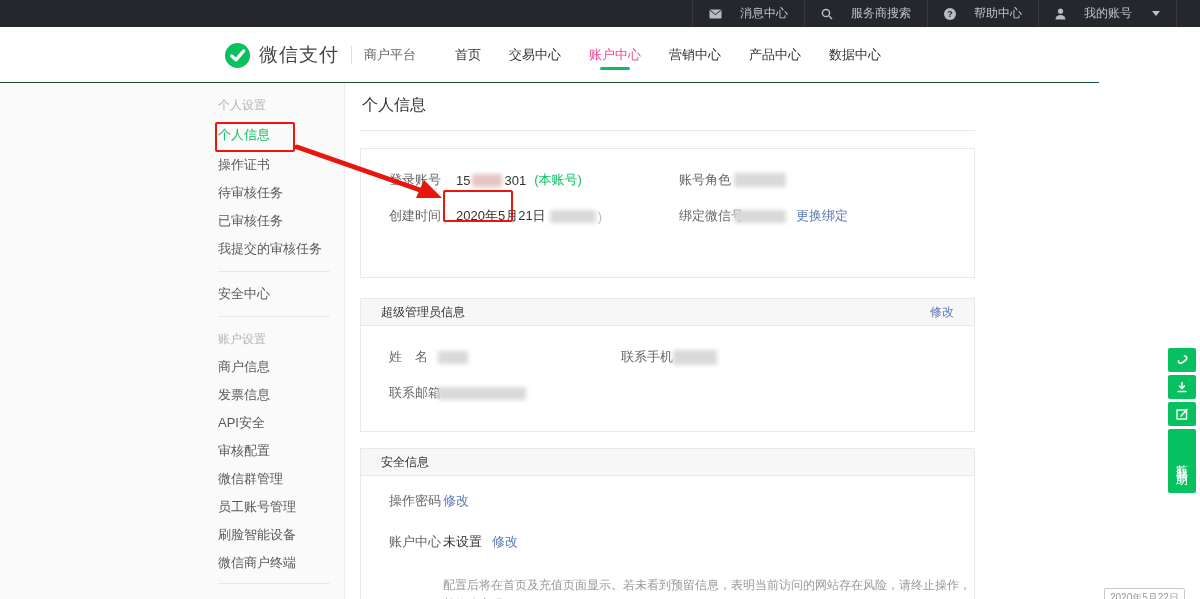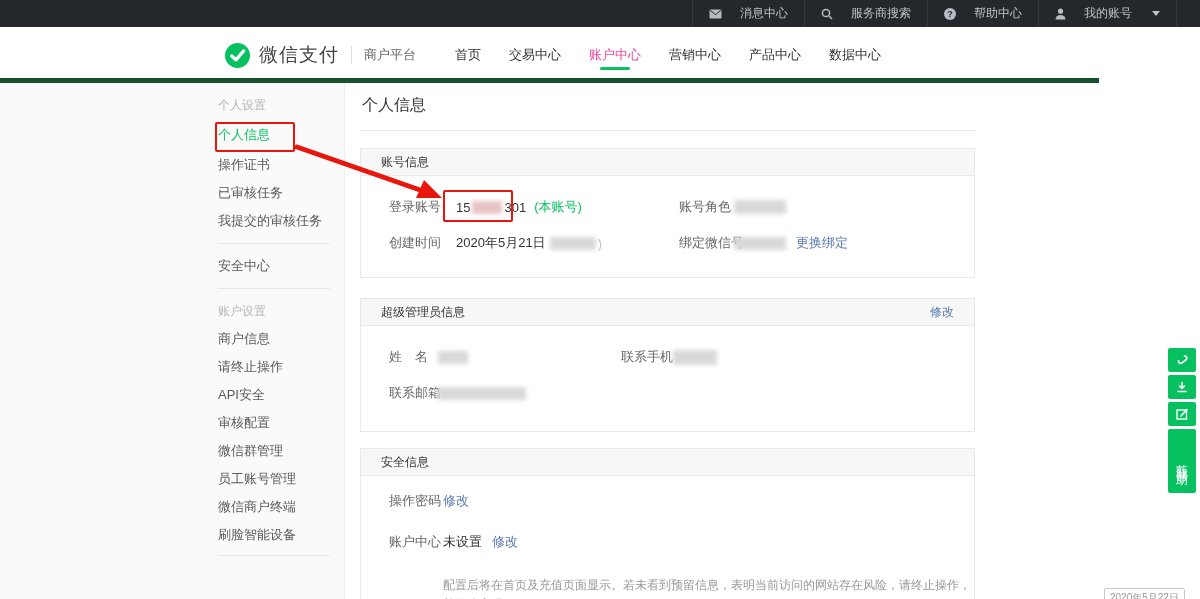--- a/index.html
+++ b/index.html
@@ -9,21 +9,21 @@
     font-family:"Liberation Sans","DejaVu Sans",sans-serif; color:#333;
   }
   
   .topbar { position:absolute; left:0; top:0; width:1200px; height:27px; background:#24282d; display:flex; align-items:stretch; }
   .topbar-items { position:absolute; left:692px; top:0; height:27px; display:flex; }
   .tb-item { display:flex; align-items:center; gap:18px; padding:0 16px; font-size:12px; color:#bfc3c9; border-right:1px solid #35393f; cursor:pointer; }
   .tb-item:first-child { border-left:1px solid #35393f; }
   .q-circle { display:inline-block; width:12px; height:12px; border-radius:50%; background:#b8bcc2; color:#24282d; font-size:9px; line-height:12px; text-align:center; font-weight:bold; }
   .caret { width:0; height:0; border-left:4px solid transparent; border-right:4px solid transparent; border-top:5px solid #bfc3c9; margin-left:2px; }
   
-  .header { position:absolute; left:0; top:27px; width:1099px; height:56px; background:#fff; border-bottom:5px solid #14532d; }
+  .header { position:absolute; left:0; top:27px; width:1099px; height:56px; background:#fff; border-bottom:1px solid #14532d; }
   .logo-wrap { position:absolute; left:224px; top:0; height:56px; display:flex; align-items:center; }
   .brand-text { font-size:19px; color:#454545; letter-spacing:1px; margin-left:8px; }
   .logo-divider { width:1px; height:18px; background:#ddd; margin:0 12px; }
   .portal-text { font-size:13px; color:#666; }
   .nav { position:absolute; right:218px; top:0; height:56px; display:flex; align-items:center; gap:28px; }
   .nav-item { position:relative; font-size:13px; color:#333; height:56px; line-height:56px; cursor:pointer; white-space:nowrap; }
   .nav-item.active { color:#ec4899; }
   .nav-item.active::after { content:""; position:absolute; left:50%; transform:translateX(-50%); bottom:13px; width:30px; height:3px; background:#07c160; border-radius:2px; }
   
   .sideband { position:absolute; left:0; top:83px; width:345px; height:516px; background:#fafafa; border-right:1px solid #eee; }
@@ -124,46 +124,44 @@
       <span class="nav-item">产品中心</span>
       <span class="nav-item">数据中心</span>
     </div>
   </div>
 
   <div class="sideband">
     <div class="side-list">
       <div class="side-item hdr">个人设置</div>
       <div class="side-item active">个人信息</div>
       <div class="side-item">操作证书</div>
+      <div class="side-item">待审核任务</div>
       <div class="side-item">已审核任务</div>
       <div class="side-item">我提交的审核任务</div>
       <div class="side-div"></div>
       <div class="side-item">安全中心</div>
       <div class="side-div"></div>
       <div class="side-item hdr gap-top">账户设置</div>
       <div class="side-item">商户信息</div>
-      <div class="side-item">请终止操作</div>
+      <div class="side-item">发票信息</div>
       <div class="side-item">API安全</div>
       <div class="side-item">审核配置</div>
       <div class="side-item">微信群管理</div>
       <div class="side-item">员工账号管理</div>
+      <div class="side-item">刷脸智能设备</div>
       <div class="side-item">微信商户终端</div>
-      <div class="side-item">刷脸智能设备</div>
       <div class="side-div" style="margin-top:6px"></div>
     </div>
   </div>
 
   <div class="main">
     <div class="page-title">个人信息</div>
     <div class="title-rule"></div>
 
     <div class="box box1">
-      <div class="box-hd">
-        <span>账号信息</span>
-      </div>
       <div class="row first">
         <div class="cell-l">
           <span class="lbl w67">登录账号</span>
           <span class="val">
             <span>15</span>
             <span class="redact pink" style="width:30px;margin:0 2px"></span>
             <span>301</span>
           </span>
           <span class="green-tag">(本账号)</span>
         </div>

